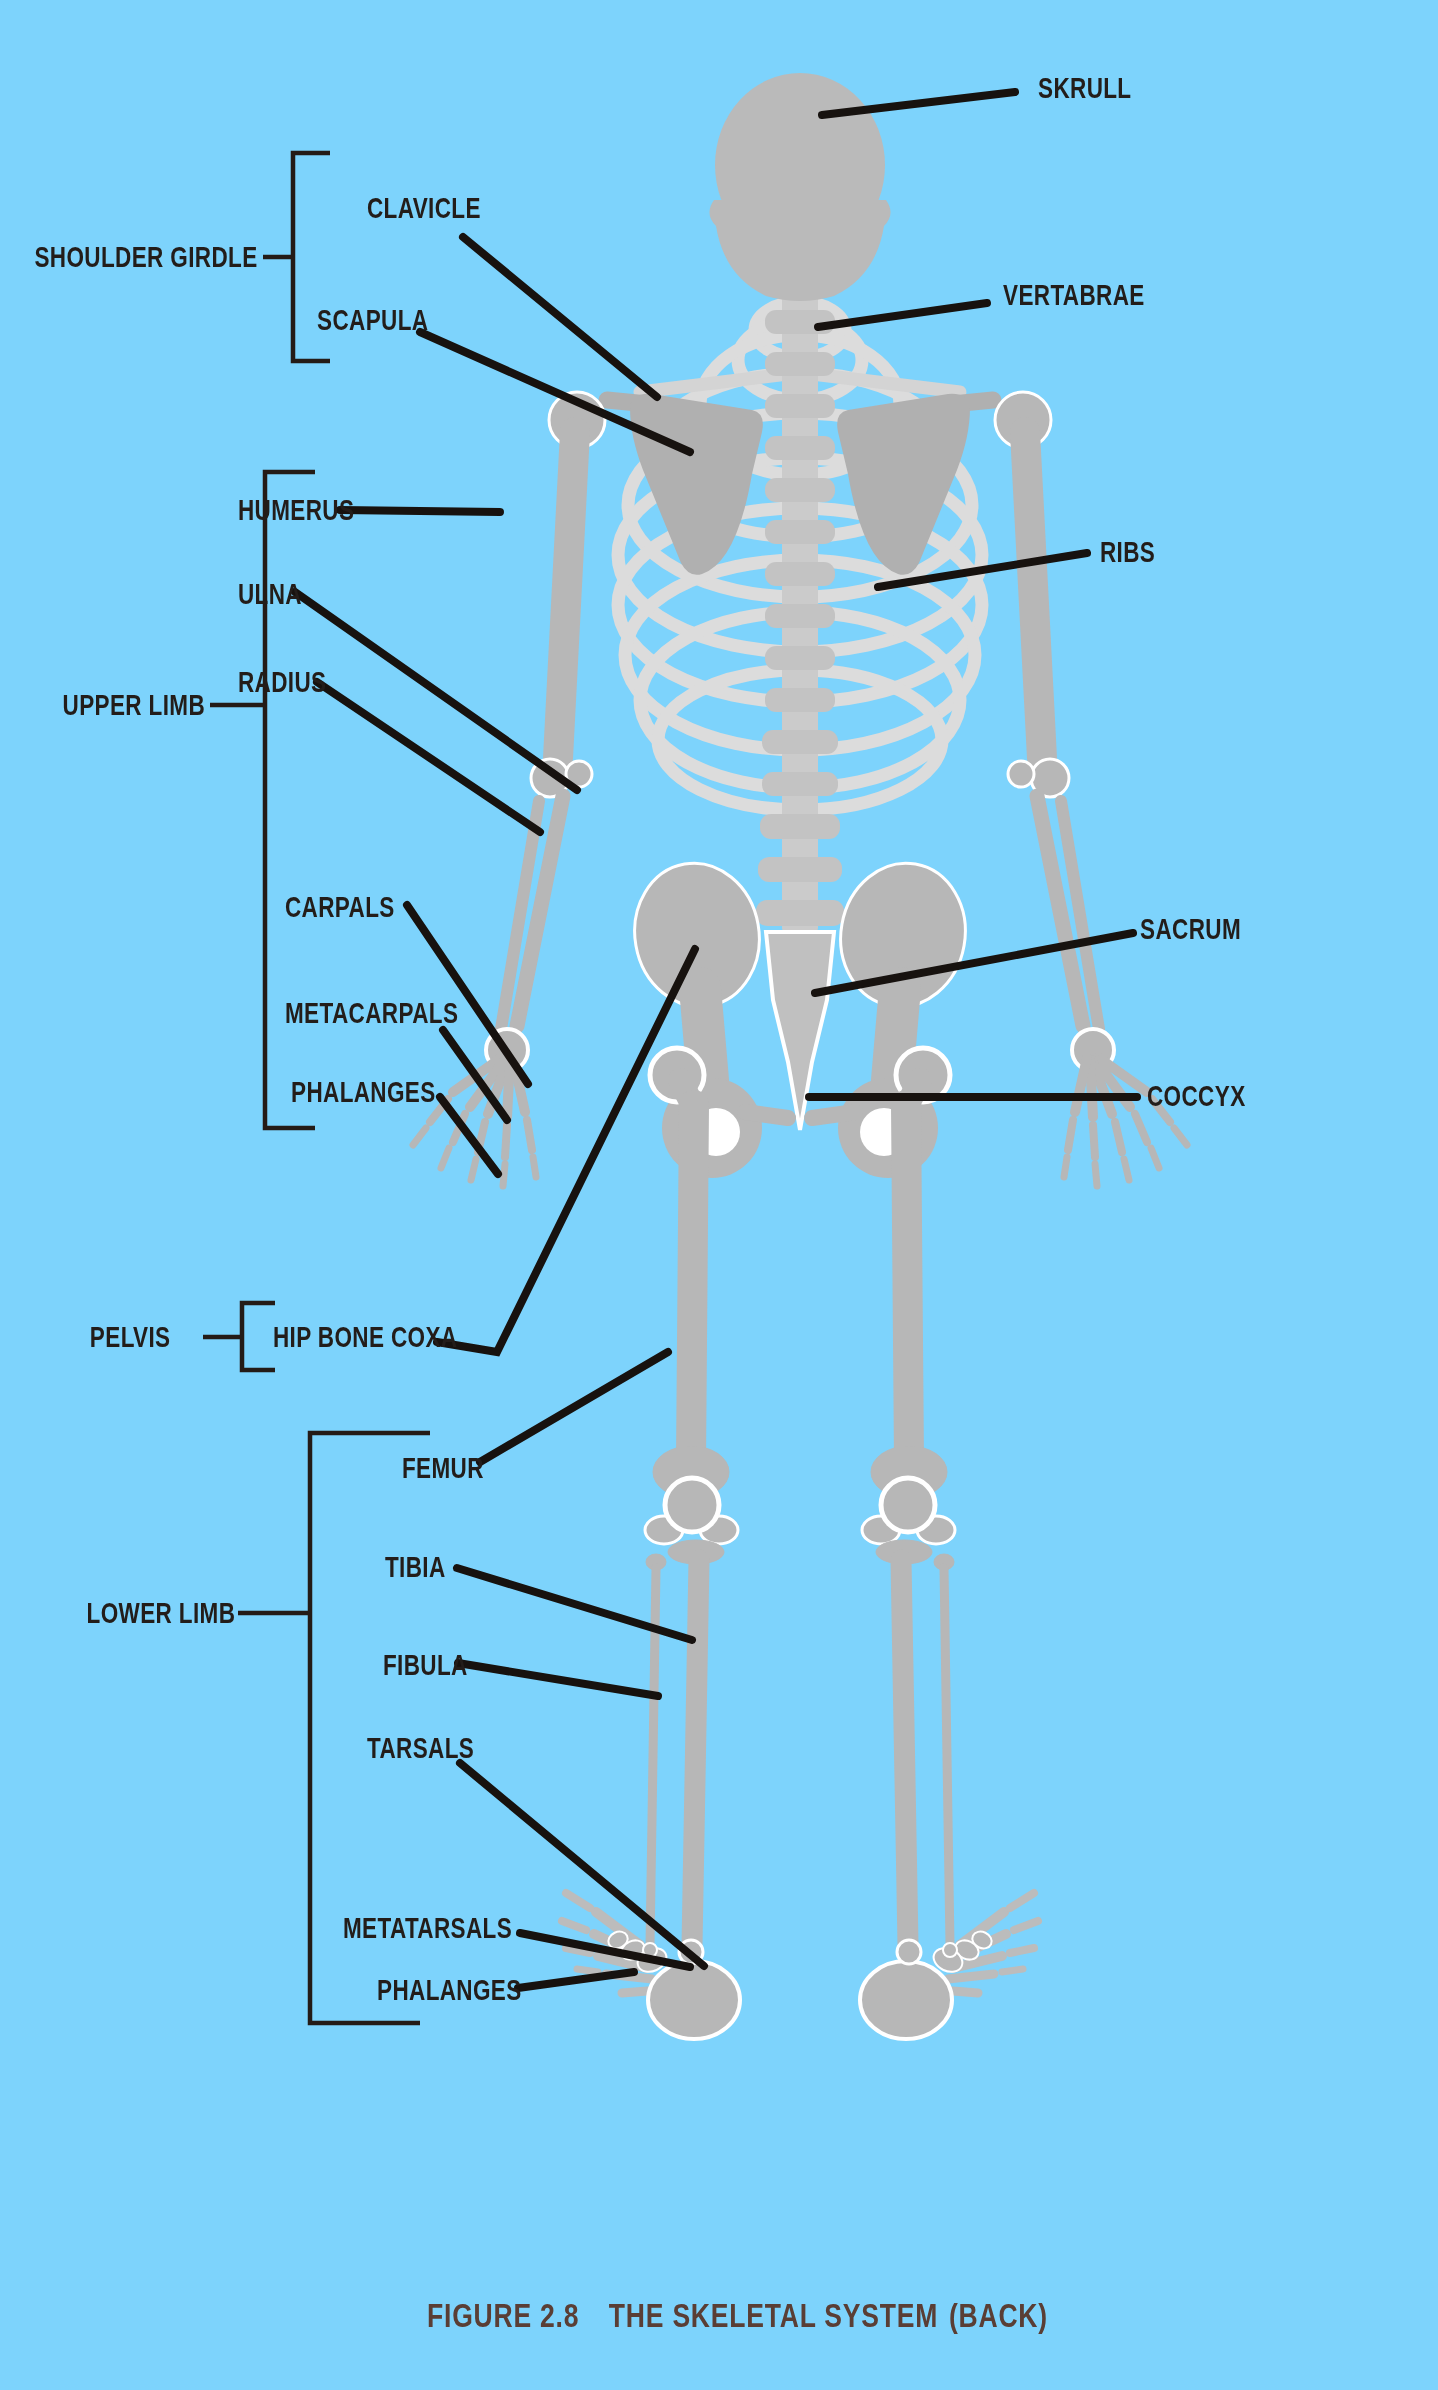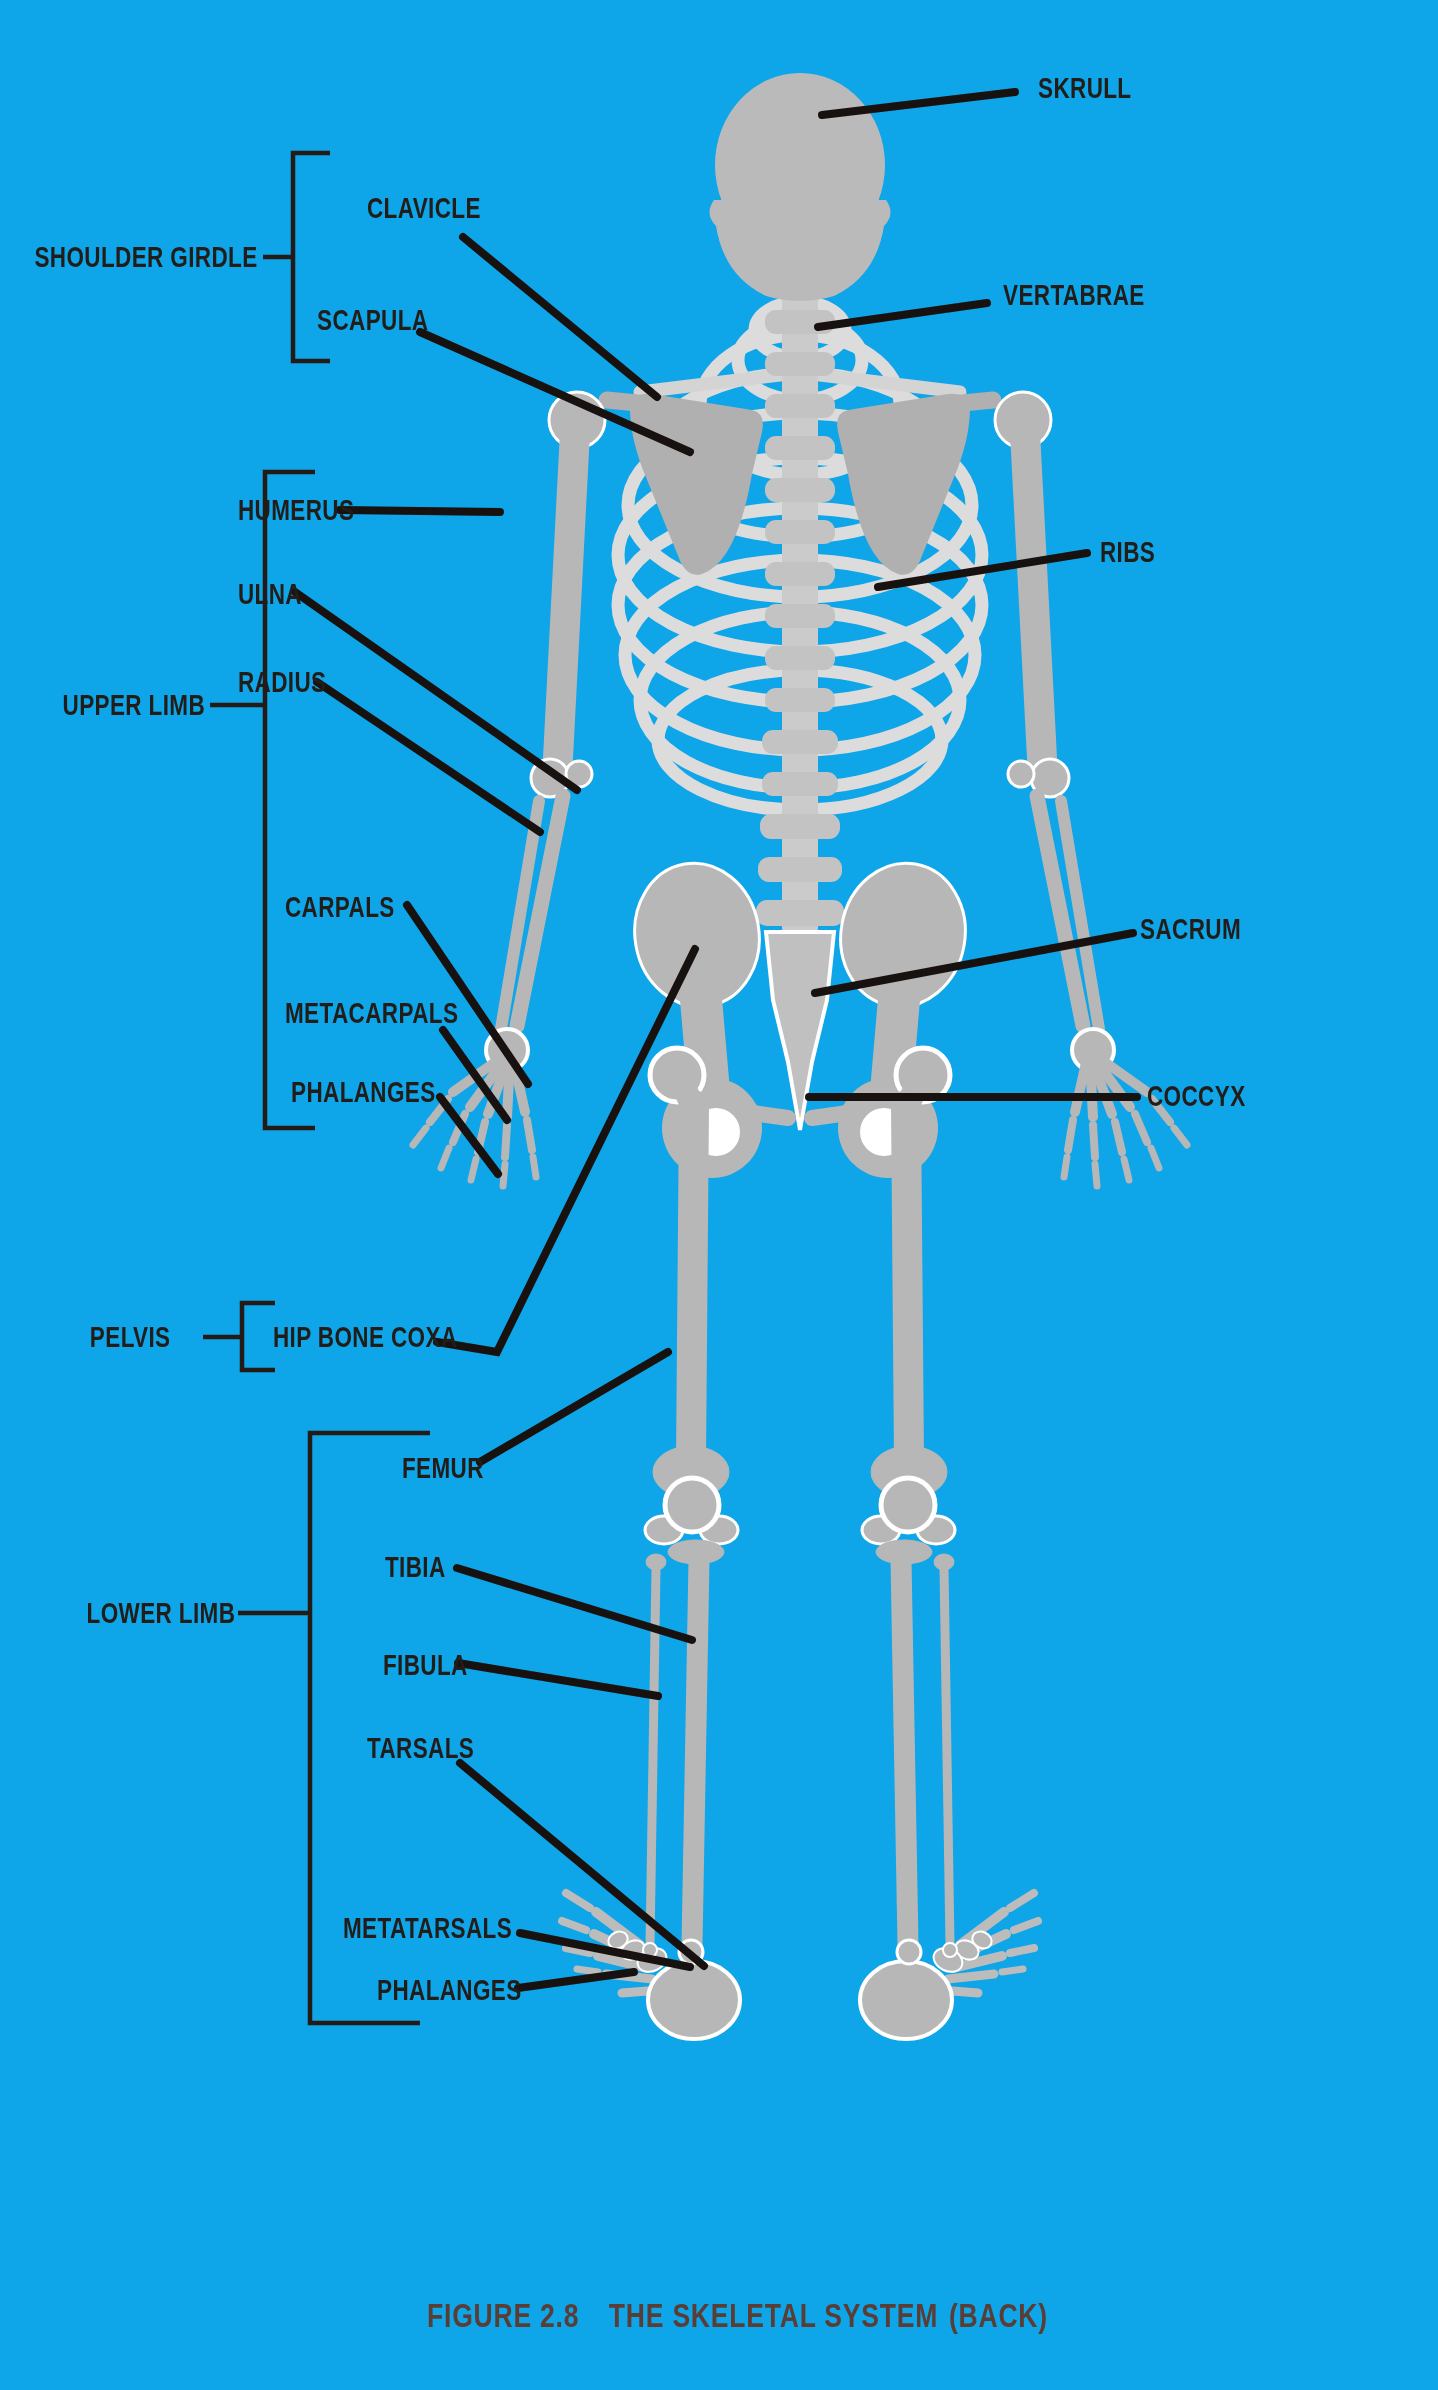--- a/index.html
+++ b/index.html
@@ -1,16 +1,16 @@
 <!DOCTYPE html>
 <html><head>
 <meta charset="utf-8">
 <style>
   html,body{margin:0;padding:0;background:#ffffff;}
-  .page{position:relative;width:1438px;height:2390px;background:#0ea5e9;overflow:hidden;
+  .page{position:relative;width:1438px;height:2390px;background:#7dd3fc;overflow:hidden;
         font-family:"Liberation Sans",sans-serif;}
   .layer{position:absolute;left:0;top:0;width:1438px;height:2390px;}
   .lbl{position:absolute;white-space:nowrap;font-size:30px;font-weight:bold;
        color:#231d1a;letter-spacing:.5px;line-height:1;
        transform:translateY(-50%) scaleX(.75);transform-origin:left center;}
   .lbl.r{transform:translateY(-50%) scaleX(.75);transform-origin:right center;text-align:right;}
   .caption{position:absolute;left:427px;top:2315px;white-space:nowrap;
            transform:translateY(-50%) scaleX(.78);transform-origin:left center;
            font-size:34px;font-weight:bold;color:#5a3e35;letter-spacing:1px;}
   .caption span{display:inline-block;}

